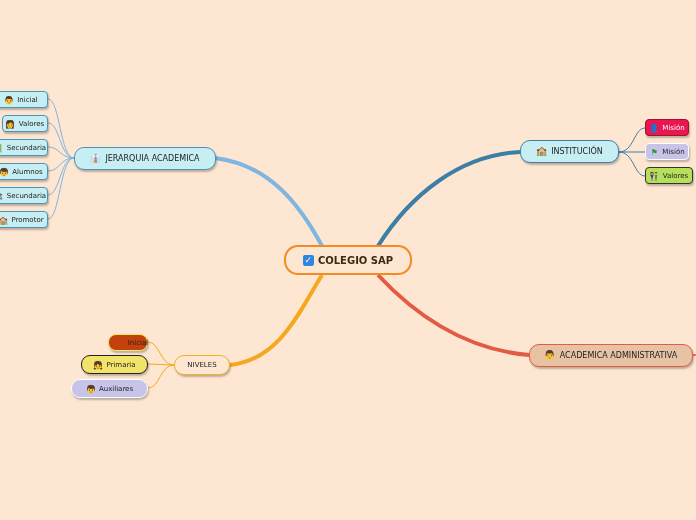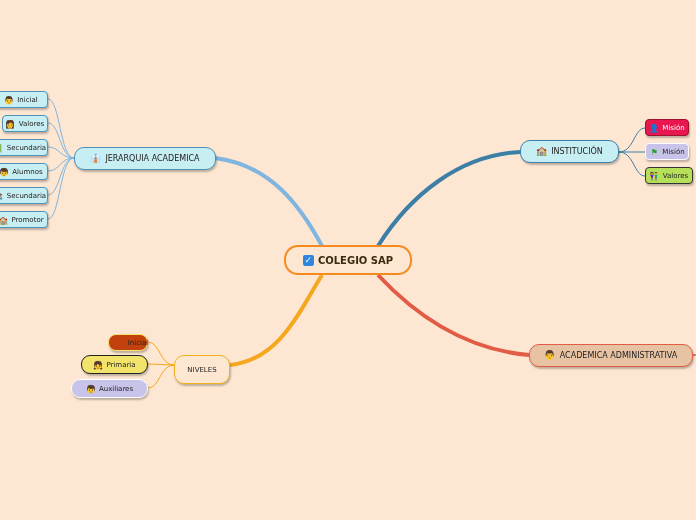--- a/index.html
+++ b/index.html
@@ -103,21 +103,21 @@
 <div class="node leaf" style="left:645px;top:167px;width:48px;background:#b6e05a;border:1.5px solid #333;">
   <span class="ico">👫</span>
   <span>Valores</span>
 </div>
 
 <div class="node red" style="left:529px;top:344px;width:164px;height:23px;">
   <span class="ico">👨</span>
   <span>ACADEMICA ADMINISTRATIVA</span>
 </div>
 
-<div class="node yellow" style="left:174px;top:355px;width:56px;height:29px;font-size:7px;">
+<div class="node yellow" style="left:174px;top:355px;width:56px;height:20px;font-size:7px;">
   <span>NIVELES</span>
 </div>
 <div class="node leaf" style="left:108px;top:334px;width:40px;background:#c2410c;border:1.5px solid #f5e36a;border-radius:8px;padding-left:20px;">
   <span>Inicial</span>
 </div>
 <div class="node leaf" style="left:81px;top:355px;width:67px;height:19px;background:#f2e36a;border:1.5px solid #222;border-radius:9px;">
   <span class="ico">👧</span>
   <span>Primaria</span>
 </div>
 <div class="node leaf" style="left:71px;top:379px;width:77px;height:19px;background:#c8c3e8;border:1.5px solid #ffffff;border-radius:9px;">

